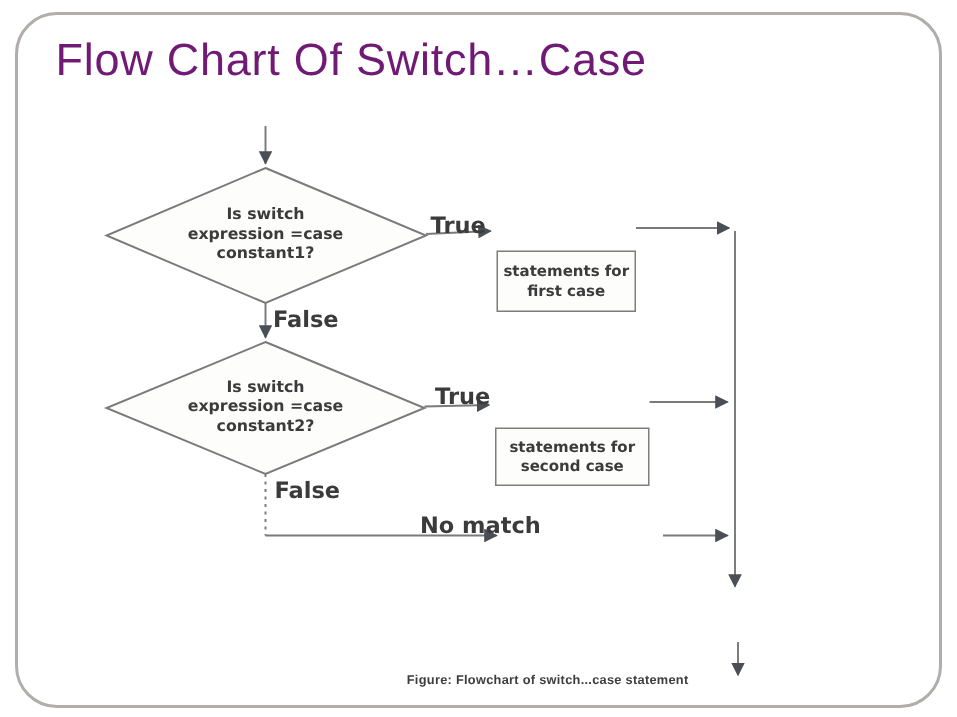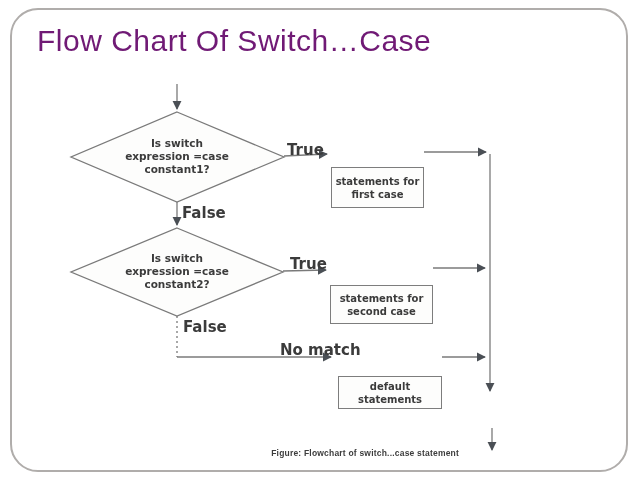--- a/index.html
+++ b/index.html
@@ -108,22 +108,20 @@
 expression =case
 constant1?</div>
     <div class="ftext dtext d2">Is switch
 expression =case
 constant2?</div>
 
     <div class="box b1">statements for
 first case</div>
     <div class="box b2">statements for
 second case</div>
-    <div class="box b3">default
-statements</div>
 
     <div class="ftext lbl true1">True</div>
     <div class="ftext lbl false1">False</div>
     <div class="ftext lbl true2">True</div>
     <div class="ftext lbl false2">False</div>
     <div class="ftext lbl nomatch">No match</div>
 
     <div class="caption">Figure: Flowchart of switch...case statement</div>
   </div>
 

